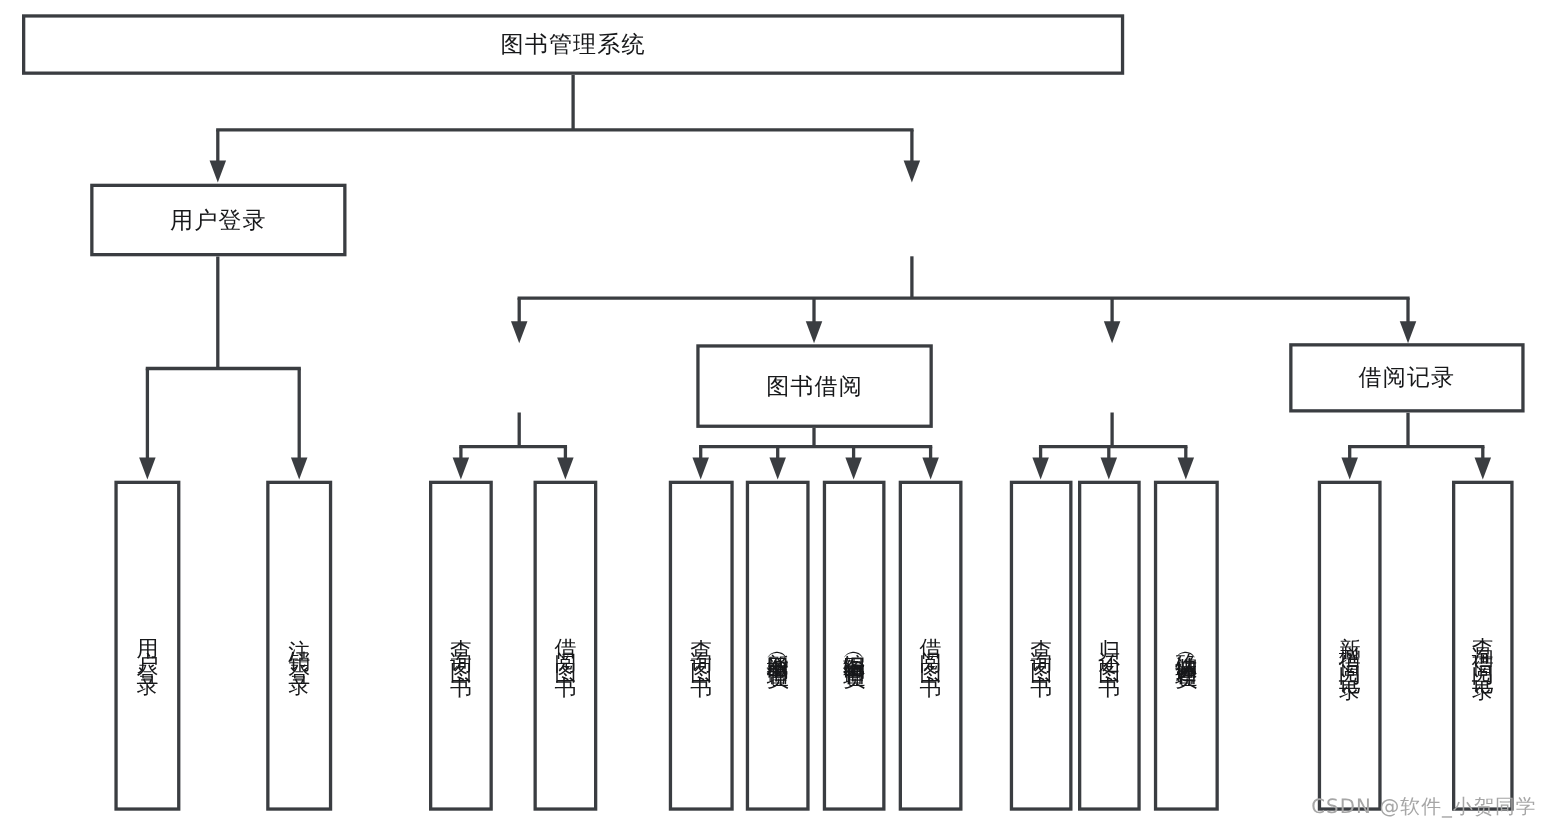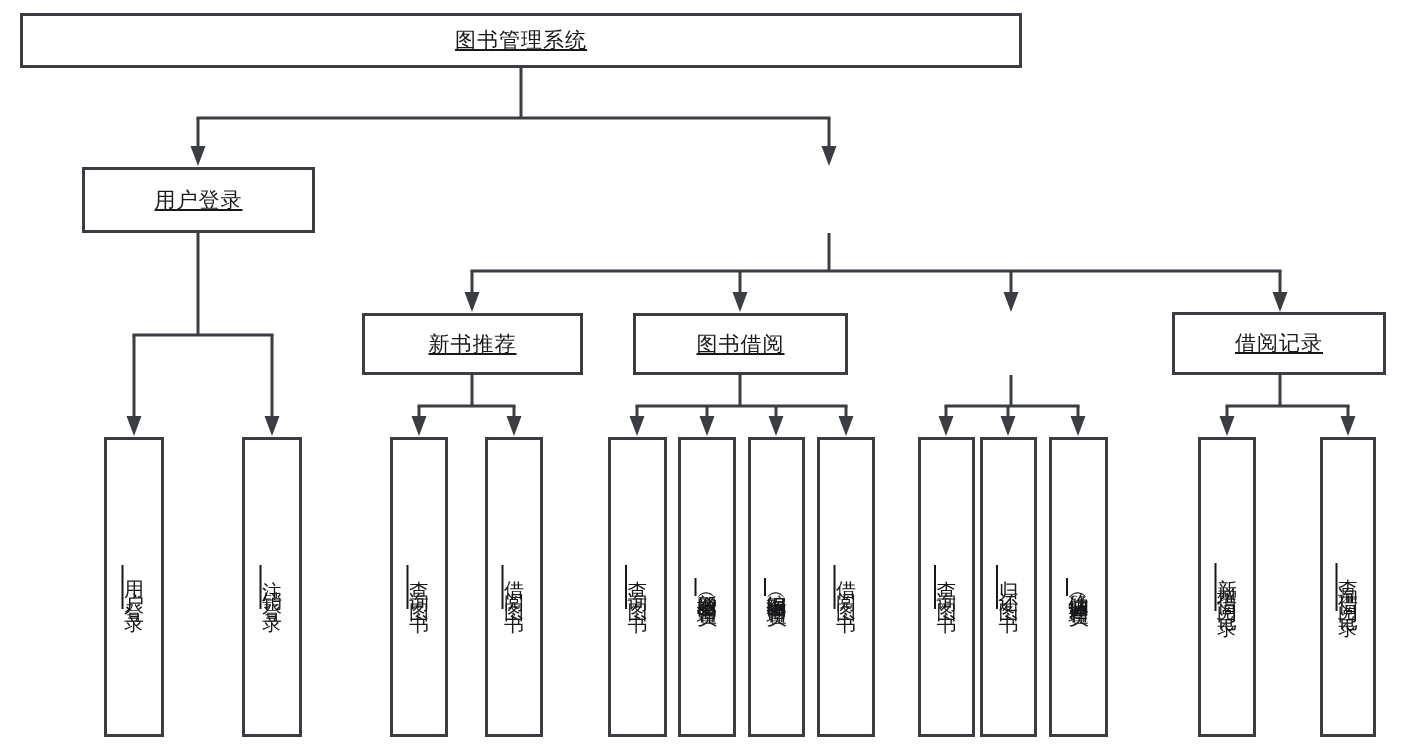--- a/index.html
+++ b/index.html
@@ -35,21 +35,20 @@
   }
   .node {
     position: absolute;
     background: var(--bg);
     border: 3px solid var(--line);
     display: flex;
     align-items: center;
     justify-content: center;
     text-align: right;
     line-height: 1.15;
-    text-decoration: underline;
   }
   .hnode { font-size: 21px; letter-spacing: 1px; }
   .vnode {
     writing-mode: vertical-rl;
     text-orientation: mixed;
     font-size: 20px;
   }
   .sp4 { letter-spacing: 11px; }  
   .sp6 { letter-spacing: 8px; }   
   .sp9 { letter-spacing: 2px; }   
@@ -140,35 +139,35 @@
       <path d="M1348 406 V420"></path>
       <polygon points="1219.5,416 1234.5,416 1227,436"></polygon>
       <polygon points="1340.5,416 1355.5,416 1348,436"></polygon>
     </g>
   </svg>
 
   <div class="node hnode" style="left:20px; top:13px; width:1002px; height:55px;">图书管理系统</div>
 
   <div class="node hnode" style="left:82px; top:167px; width:233px; height:66px;">用户登录</div>
 
-  <div class="node hnode" style="left:362px; top:313px; width:221px; height:62px;">新书推荐</div>
-  <div class="node hnode" style="left:633px; top:313px; width:215px; height:62px;">图书借阅</div>
+  <div class="node hnode" style="left:633px; top:313px; width:215px; height:76px;">图书借阅</div>
   <div class="node hnode" style="left:1172px; top:312px; width:214px; height:63px;">借阅记录</div>
 
   <div class="node vnode sp4" style="left:104px; top:437px; width:60px; height:300px;">用户登录</div>
   <div class="node vnode sp4" style="left:242px; top:437px; width:60px; height:300px;">注销登录</div>
 
   <div class="node vnode sp4" style="left:390px; top:437px; width:58px; height:300px;">查询图书</div>
   <div class="node vnode sp4" style="left:485px; top:437px; width:58px; height:300px;">借阅图书</div>
 
   <div class="node vnode sp4" style="left:608px; top:437px; width:59px; height:300px;">查询图书</div>
   <div class="node vnode sp9" style="left:678px; top:437px; width:58px; height:300px;">新增图书（管理员）</div>
   <div class="node vnode sp9" style="left:748px; top:437px; width:57px; height:300px;">编辑图书（管理员）</div>
   <div class="node vnode sp4" style="left:817px; top:437px; width:58px; height:300px;">借阅图书</div>
 
   <div class="node vnode sp4" style="left:918px; top:437px; width:57px; height:300px;">查询图书</div>
   <div class="node vnode sp4" style="left:980px; top:437px; width:57px; height:300px;">归还图书</div>
   <div class="node vnode sp9" style="left:1049px; top:437px; width:59px; height:300px;">确认归还（管理员）</div>
 
   <div class="node vnode sp6" style="left:1198px; top:437px; width:58px; height:300px;">新增借阅记录</div>
   <div class="node vnode sp6" style="left:1320px; top:437px; width:56px; height:300px;">查询借阅记录</div>
 
+  <div class="watermark">CSDN @软件_小贺同学</div>
 </div>
 
 </body></html>

